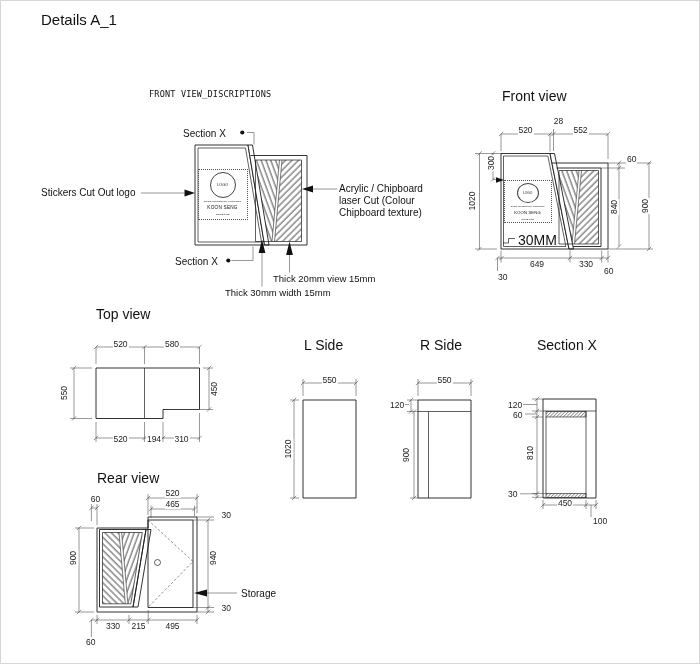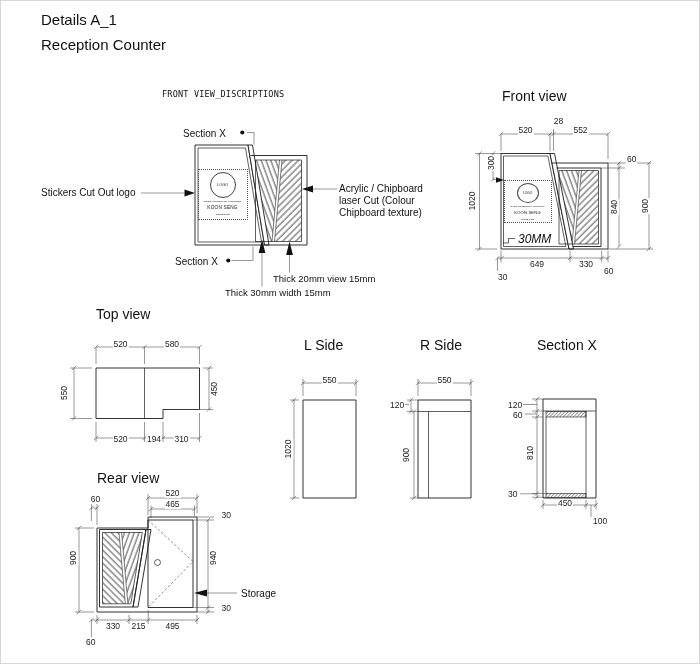--- a/index.html
+++ b/index.html
@@ -6,24 +6,24 @@
   .canvas{position:relative;width:700px;height:664px;background:#fff;overflow:hidden;
           font-family:"Liberation Sans",sans-serif;color:#111;
           border:1px solid #d6d6d6;box-sizing:border-box;}
   svg.lines{position:absolute;left:0;top:0;}
   .t{position:absolute;white-space:nowrap;line-height:1.1;}
   .c{transform:translateX(-50%);}
   .v{transform:translate(-50%,-50%) rotate(-90deg);}
   .dim{font-size:8.5px;background:#fff;padding:0 1px;color:#222;}
   .lbl{font-size:14px;}
   .title{font-size:15px;}
-  .mono{font-family:"DejaVu Sans Mono",monospace;font-size:8.5px;letter-spacing:.2px;margin-left:13px;}
+  .mono{font-family:"DejaVu Sans Mono",monospace;font-size:8.5px;letter-spacing:.2px;}
   .ann{font-size:10px;}
   .ann-s{font-size:9.5px;}
-  .note{font-size:12px;font-style:italic;}
+  .note{font-size:14px;}
   .logo-box{position:absolute;border:1px dotted #555;box-sizing:border-box;
             display:flex;flex-direction:column;align-items:center;background:transparent;}
   .logo-circle{border:1px solid #444;border-radius:50%;display:flex;align-items:center;justify-content:center;box-sizing:border-box;}
   .lg-mark{display:inline-block;font-size:6px;transform:scale(.62);white-space:nowrap;}
   .lg-micro{display:inline-block;font-size:6px;transform:scale(.42);white-space:nowrap;line-height:1;}
   .lg-name{display:inline-block;font-size:6px;transform:scale(.78);letter-spacing:.3px;white-space:nowrap;line-height:1.2;}
 </style>
 </head>
 <body>
 
@@ -190,21 +190,20 @@
                  M147.8,510.2 L152.2,505.8 M191.3,510.2 L195.7,505.8
                  M204.8,521.2 L209.2,516.8 M204.8,608.7 L209.2,604.3 M204.8,613.2 L209.2,608.8
                  M75.8,529.2 L80.2,524.8 M75.8,613.2 L80.2,608.8
                  M88.2,621.2 L92.6,616.8 M93.8,621.2 L98.2,616.8 M125.8,621.2 L130.2,616.8 M145,621.2 L149.4,616.8 M193.8,621.2 L198.2,616.8"></path>
       </g>
       <polygon points="193,592 206,588.4 206,595.6" fill="#111"></polygon>
     </g>
   </svg>
 
   <span class="t title" style="left:40px;top:11px">Details A_1</span>
-  <span class="t title" style="left:40px;top:36px">Reception Counter</span>
 
   <span class="t mono" style="left:148px;top:89px">FRONT VIEW_DISCRIPTIONS</span>
   <span class="t ann" style="left:182px;top:126.5px">Section X</span>
   <span class="t ann" style="left:174px;top:254.5px">Section X</span>
   <span class="t ann" style="left:40px;top:186px">Stickers Cut Out logo</span>
   <span class="t ann" style="left:338px;top:181.5px">Acrylic  / Chipboard</span>
   <span class="t ann" style="left:338px;top:193.5px">laser Cut (Colour</span>
   <span class="t ann" style="left:338px;top:205.5px">Chipboard texture)</span>
   <span class="t ann-s" style="left:272px;top:273px">Thick 20mm view 15mm</span>
   <span class="t ann-s" style="left:224px;top:287px">Thick 30mm width 15mm</span>

